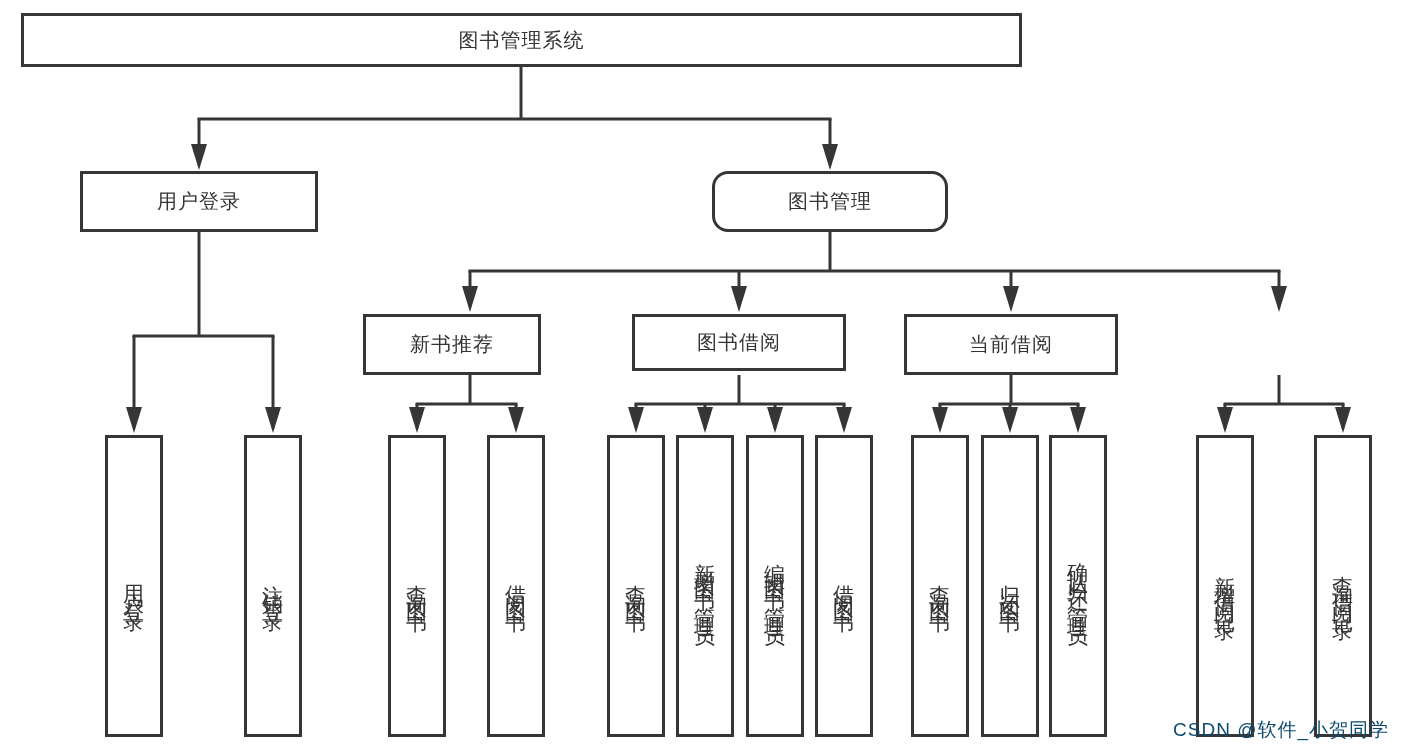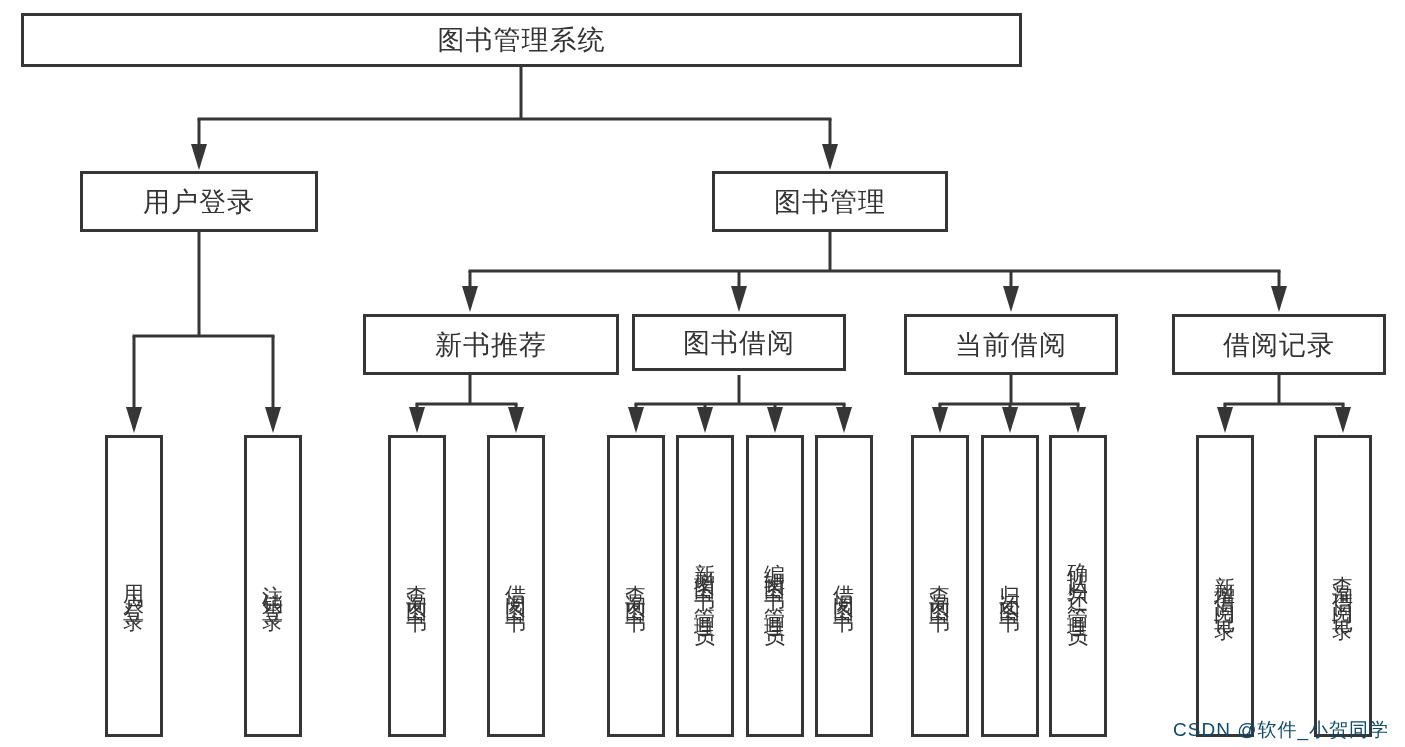--- a/index.html
+++ b/index.html
@@ -15,21 +15,21 @@
     position:absolute;
     box-sizing:border-box;
     border:3px solid #363636;
     background:#ffffff;
     color:#333333;
     display:flex;
     align-items:center;
     justify-content:center;
   }
   .hbox{
-    font-size:27px;
+    font-size:20px;
     letter-spacing:1px;
     white-space:nowrap;
     justify-content:center;
   }
   .vbox{
     width:58px;
     top:435px;
     height:302px;
   }
   .vlabel{
@@ -117,35 +117,32 @@
     <polygon points="1335,407 1351,407 1343,433" stroke="none"></polygon>
   </svg>
 
   <div class="box hbox" style="left:21px;top:13px;width:1001px;height:54px;">
     <span>图书管理系统</span>
   </div>
 
   <div class="box hbox" style="left:80px;top:171px;width:238px;height:61px;">
     <span>用户登录</span>
   </div>
-  <div class="box hbox" style="left:712px;top:171px;width:236px;height:61px;">
+  <div class="box hbox" style="left:712px;top:171px;width:236px;height:61px;border-radius:16px;">
     <span>图书管理</span>
   </div>
 
-  <div class="box hbox" style="left:363px;top:314px;width:256px;height:61px;">
+  <div class="box hbox" style="left:363px;top:314px;width:178px;height:61px;">
     <span>新书推荐</span>
   </div>
   <div class="box hbox" style="left:632px;top:314px;width:214px;height:57px;">
     <span>图书借阅</span>
   </div>
   <div class="box hbox" style="left:904px;top:314px;width:214px;height:61px;">
     <span>当前借阅</span>
-  </div>
-  <div class="box hbox" style="left:1172px;top:314px;width:214px;height:61px;">
-    <span>借阅记录</span>
   </div>
 
   <div class="box vbox" style="left:105px;">
     <span class="vlabel">用户登录</span>
   </div>
   <div class="box vbox" style="left:244px;">
     <span class="vlabel">注销登录</span>
   </div>
 
   <div class="box vbox" style="left:388px;">

